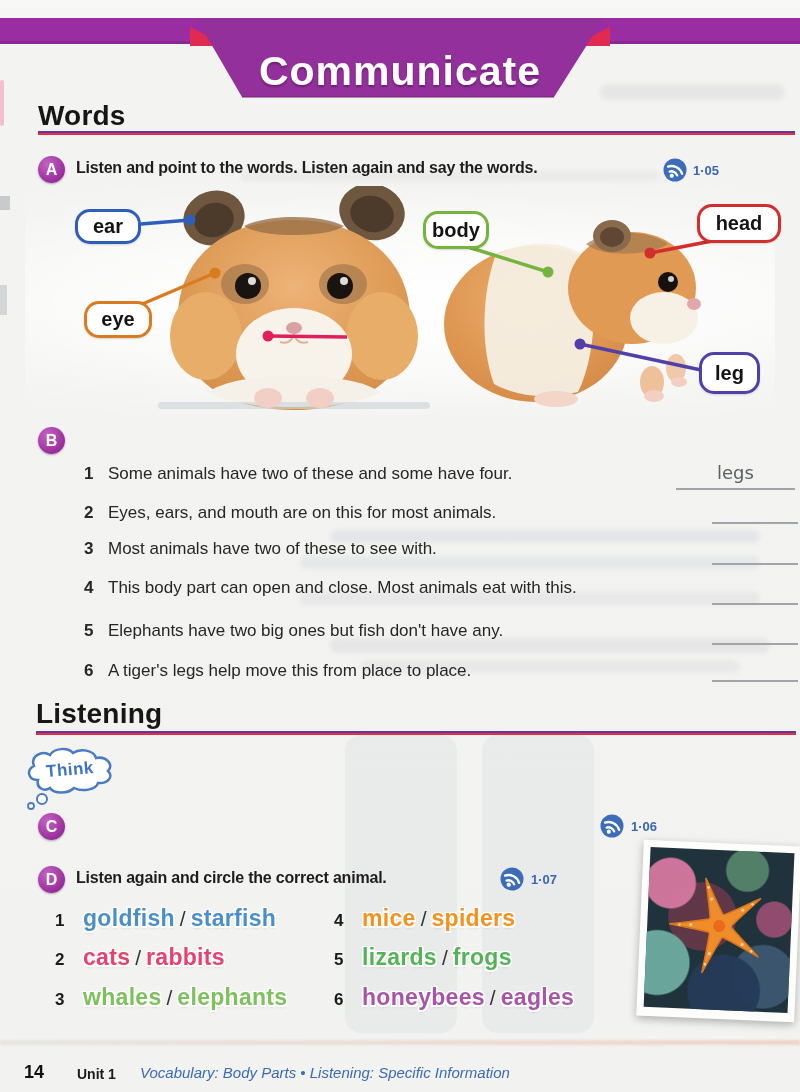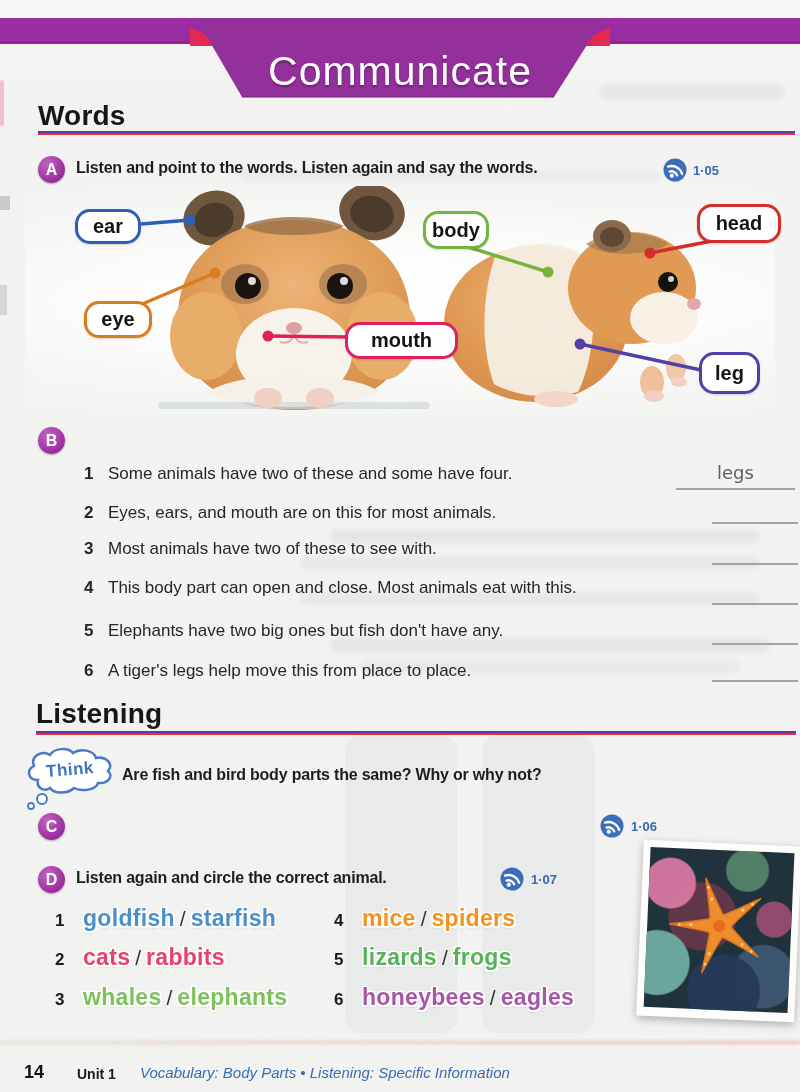--- a/index.html
+++ b/index.html
@@ -4,21 +4,21 @@
 <style>
   html,body{margin:0;padding:0;background:#e8e8e6;}
   *{box-sizing:border-box;}
   .page{position:relative;width:800px;height:1092px;overflow:hidden;
         background:linear-gradient(to bottom,#f8f8f6 0,#f3f3f1 40px,#f2f2f0 100%);
         font-family:"Liberation Sans",sans-serif;}
 
   
   .ribbon-svg{position:absolute;left:0;top:0;z-index:2;}
   .banner-title{position:absolute;left:200px;top:48px;width:400px;text-align:center;
-        font-size:41px;font-weight:normal;color:#fff;letter-spacing:1px;z-index:3;
+        font-size:41px;font-weight:bold;color:#fff;letter-spacing:1px;z-index:3;
         text-shadow:0 2px 2px rgba(60,10,70,.45);}
 
   
   .sec-h{position:absolute;font-size:28px;font-weight:bold;color:#161616;letter-spacing:.2px;z-index:10;}
   .rule{position:absolute;height:4px;z-index:10;
         background:linear-gradient(to bottom,#5d3a9e 0 50%,#e82c44 50% 100%);}
 
   
   .badge{position:absolute;width:27px;height:27px;border-radius:50%;z-index:10;
         background:radial-gradient(circle at 35% 30%,#c263c2,#992c9b 72%);
@@ -193,21 +193,20 @@
     <line x1="468" y1="62" x2="548" y2="87" stroke="#76b43f" stroke-width="3.5"></line>
       <circle cx="548" cy="87" r="5.5" fill="#76b43f"></circle>
     <line x1="712" y1="56" x2="650" y2="68" stroke="#d32d2d" stroke-width="3.5"></line>
       <circle cx="650" cy="68" r="5.5" fill="#d32d2d"></circle>
     <line x1="701" y1="185" x2="580" y2="159" stroke="#5240a8" stroke-width="3.5"></line>
       <circle cx="580" cy="159" r="5.5" fill="#5240a8"></circle>
   </svg>
 
   <div class="plabel" style="left: 75px; top: 209px; width: 66px; height: 35px; border-color: rgb(46, 94, 184);">ear</div>
   <div class="plabel" style="left: 84px; top: 301px; width: 68px; height: 37px; border-color: rgb(217, 124, 31);">eye</div>
-  <div class="plabel" style="left: 345px; top: 322px; width: 113px; height: 37px; border-color: rgb(223, 31, 94);">mouth</div>
   <div class="plabel" style="left: 423px; top: 211px; width: 66px; height: 38px; border-color: rgb(118, 180, 63);">body</div>
   <div class="plabel" style="left: 697px; top: 204px; width: 84px; height: 39px; border-color: rgb(211, 45, 45);">head</div>
   <div class="plabel" style="left: 699px; top: 352px; width: 61px; height: 42px; border-color: rgb(82, 64, 168);">leg</div>
 
   <div class="badge" style="left:38px;top:427px;">B</div>
 
   <div class="clue" style="top:464px;">
     <span class="cnum">1</span>
     <span class="ctext">Some animals have two of these and some have four.</span>
   </div>
@@ -241,21 +240,20 @@
 
   <div class="sec-h" style="left:36px;top:698px;">Listening</div>
   <div class="rule" style="left:36px;top:731px;width:760px;"></div>
 
   <svg class="think-wrap" width="104" height="66" viewBox="0 0 104 66">
     <path d="M18,34 C8,34 6,24 14,20 C10,10 22,4 30,9 C34,2 48,1 53,7 C60,2 74,4 76,12 C86,10 94,18 88,25 C94,30 88,38 78,37 C76,44 62,46 54,42 C48,48 34,48 30,42 C24,46 16,42 18,34 Z" fill="#fff" stroke="#4a7ac2" stroke-width="2.5"></path>
     <circle cx="22" cy="53" r="5" fill="#fff" stroke="#4a7ac2" stroke-width="2"></circle>
     <circle cx="11" cy="60" r="3" fill="#fff" stroke="#4a7ac2" stroke-width="1.8"></circle>
   </svg>
   <div class="think-label">Think</div>
-  <div class="instr" style="left:122px;top:766px;">Are fish and bird body parts the same? Why or why not?</div>
 
   <div class="badge" style="left:38px;top:813px;">C</div>
   <svg class="audio" style="left:600px;top:814px;" viewBox="0 0 24 24">
     <circle cx="12" cy="12" r="11.5" fill="#3d6db8"></circle>
     <g transform="rotate(-18 12 12)">
       <circle cx="7.2" cy="16.4" r="2.1" fill="#fff"></circle>
       <path d="M6.4,11.8 A6 6 0 0 1 12.4,17.8" stroke="#fff" stroke-width="2.3" fill="none" stroke-linecap="round"></path>
       <path d="M6.4,6.6 A11.2 11.2 0 0 1 17.6,17.8" stroke="#fff" stroke-width="2.3" fill="none" stroke-linecap="round"></path>
     </g>
   </svg>

